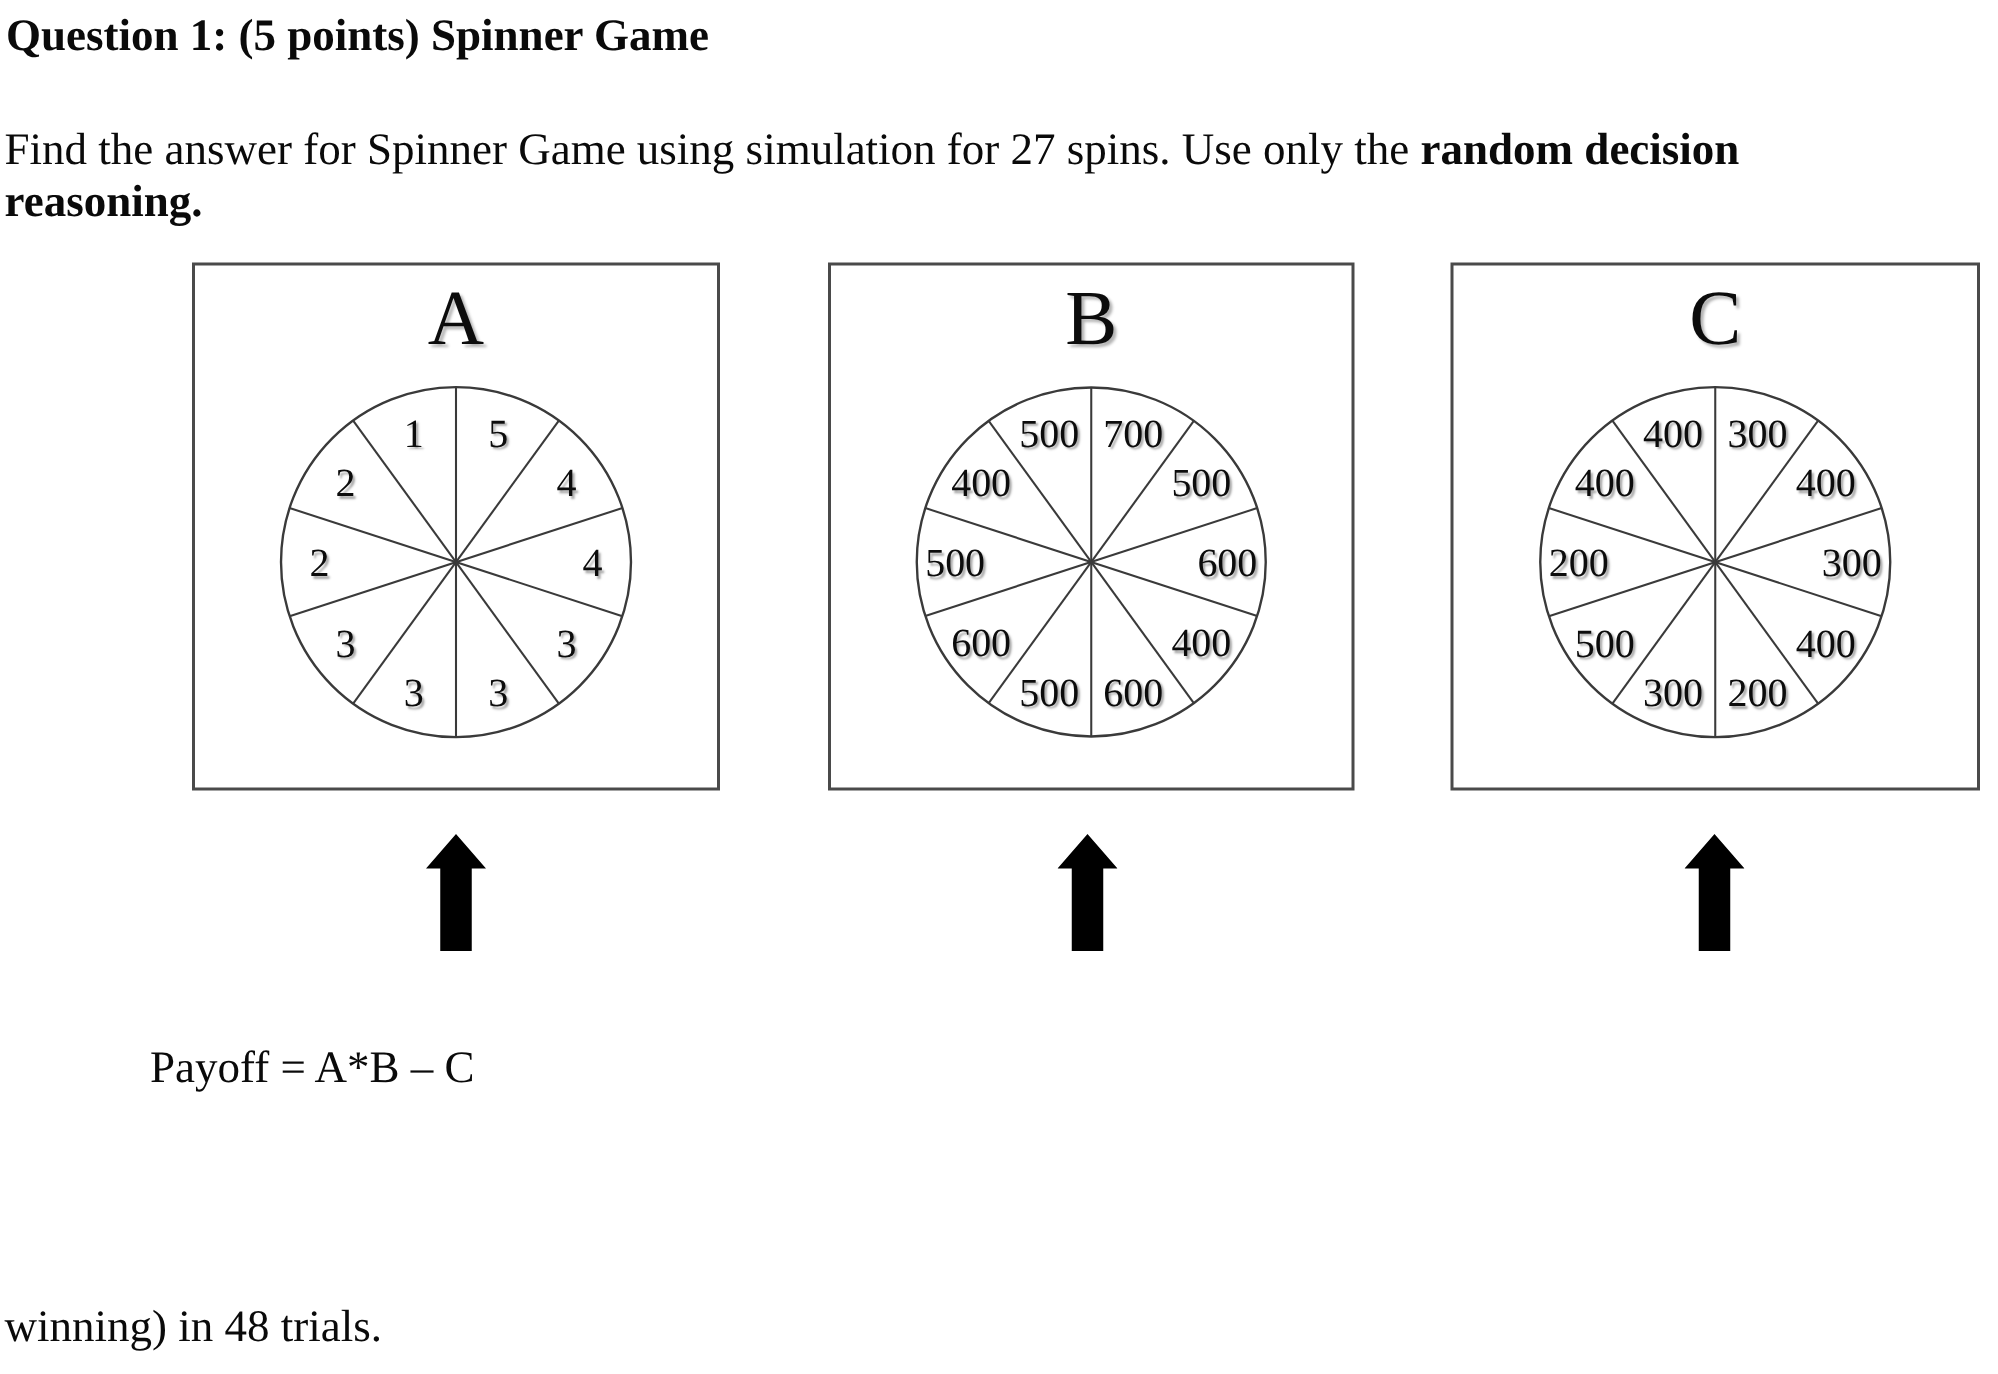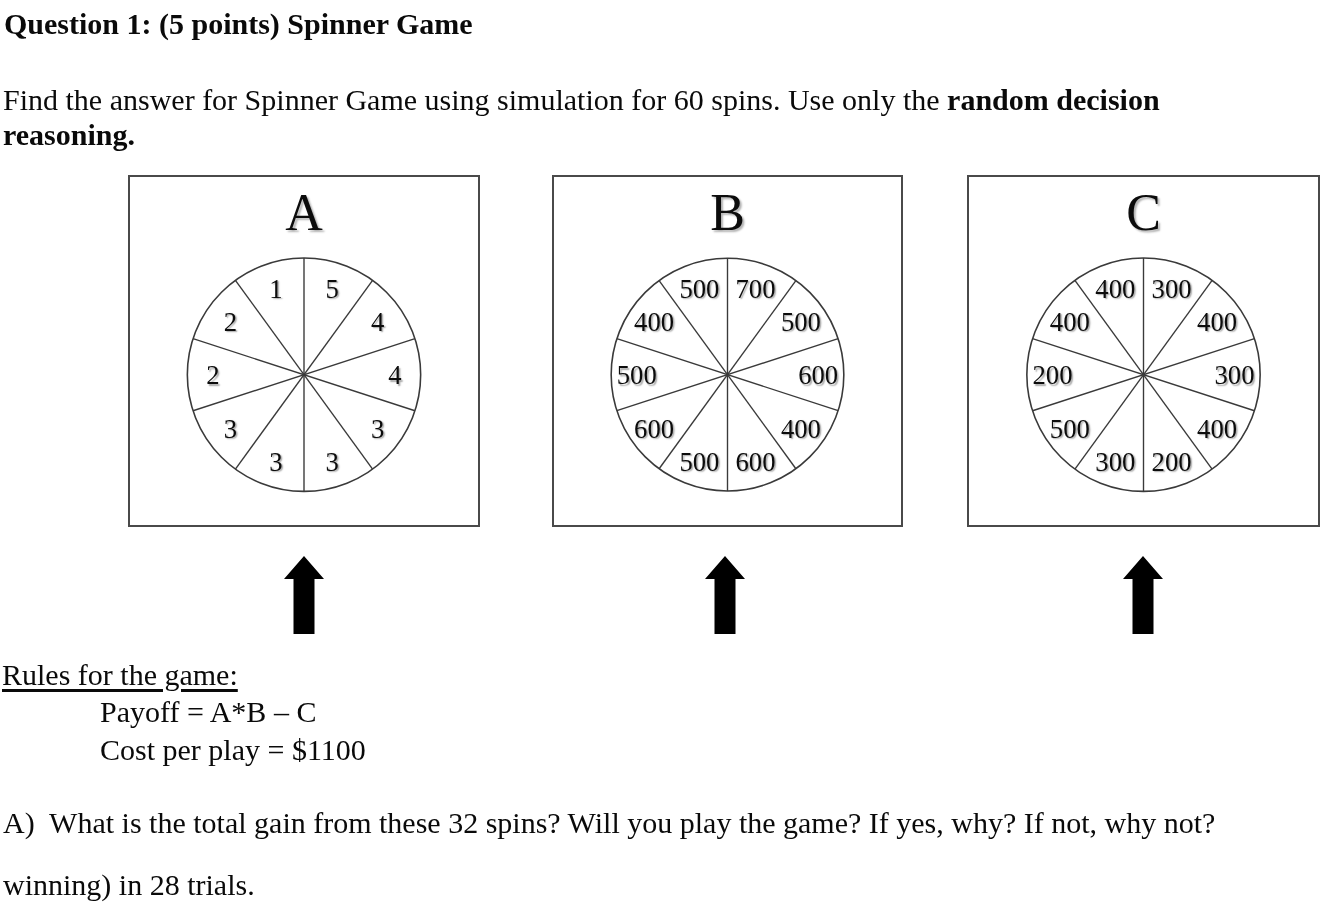--- a/index.html
+++ b/index.html
@@ -93,21 +93,21 @@
   }
 </style>
 </head>
 <body>
 
 <div class="page">
 
   <div class="title">Question 1: (5 points) Spinner Game</div>
 
   <div class="para">
-    <span>Find the answer for Spinner Game using simulation for 60 spins. Use only the </span><strong>random decision</strong><br>
+    <span>Find the answer for Spinner Game using simulation for 27 spins. Use only the </span><strong>random decision</strong><br>
     <strong>reasoning.</strong>
   </div>
 
   <div class="spinner-box box-a">
     <div class="spinner-letter">A</div>
     <svg class="wheel-svg" viewBox="0 0 352 352">
         <circle cx="176" cy="200" r="118" fill="none" stroke="#3a3a3a" stroke-width="1.6"></circle>
         <line x1="176" y1="82" x2="176" y2="318" stroke="#3a3a3a" stroke-width="1.4"></line>
         <line x1="245.35865977051185" y1="104.5359946637562" x2="106.64134022948816" y2="295.4640053362438" stroke="#3a3a3a" stroke-width="1.4"></line>
         <line x1="288.22466892282813" y1="163.53599466375618" x2="63.775331077171884" y2="236.46400533624382" stroke="#3a3a3a" stroke-width="1.4"></line>
@@ -173,23 +173,21 @@
   <svg class="up-arrow arrow-a" viewBox="0 0 40 78">
     <polygon points="20,0 40,23 30.5,23 30.5,78 9.5,78 9.5,23 0,23" fill="#000000"></polygon>
   </svg>
   <svg class="up-arrow arrow-b" viewBox="0 0 40 78">
     <polygon points="20,0 40,23 30.5,23 30.5,78 9.5,78 9.5,23 0,23" fill="#000000"></polygon>
   </svg>
   <svg class="up-arrow arrow-c" viewBox="0 0 40 78">
     <polygon points="20,0 40,23 30.5,23 30.5,78 9.5,78 9.5,23 0,23" fill="#000000"></polygon>
   </svg>
 
-  <div class="rules-heading">Rules for the game:</div>
   <div class="rule-line1">Payoff = A*B – C</div>
-  <div class="rule-line2">Cost per play = $1100</div>
 
   <div class="questions">
-    <span>A)&nbsp; What is the total gain from these 32 spins? Will you play the game? If yes, why? If not, why not?</span><br>
     <br>
-    <span>winning) in 28 trials.</span>
+    <br>
+    <span>winning) in 48 trials.</span>
   </div>
 
 </div>
 
 </body></html>

